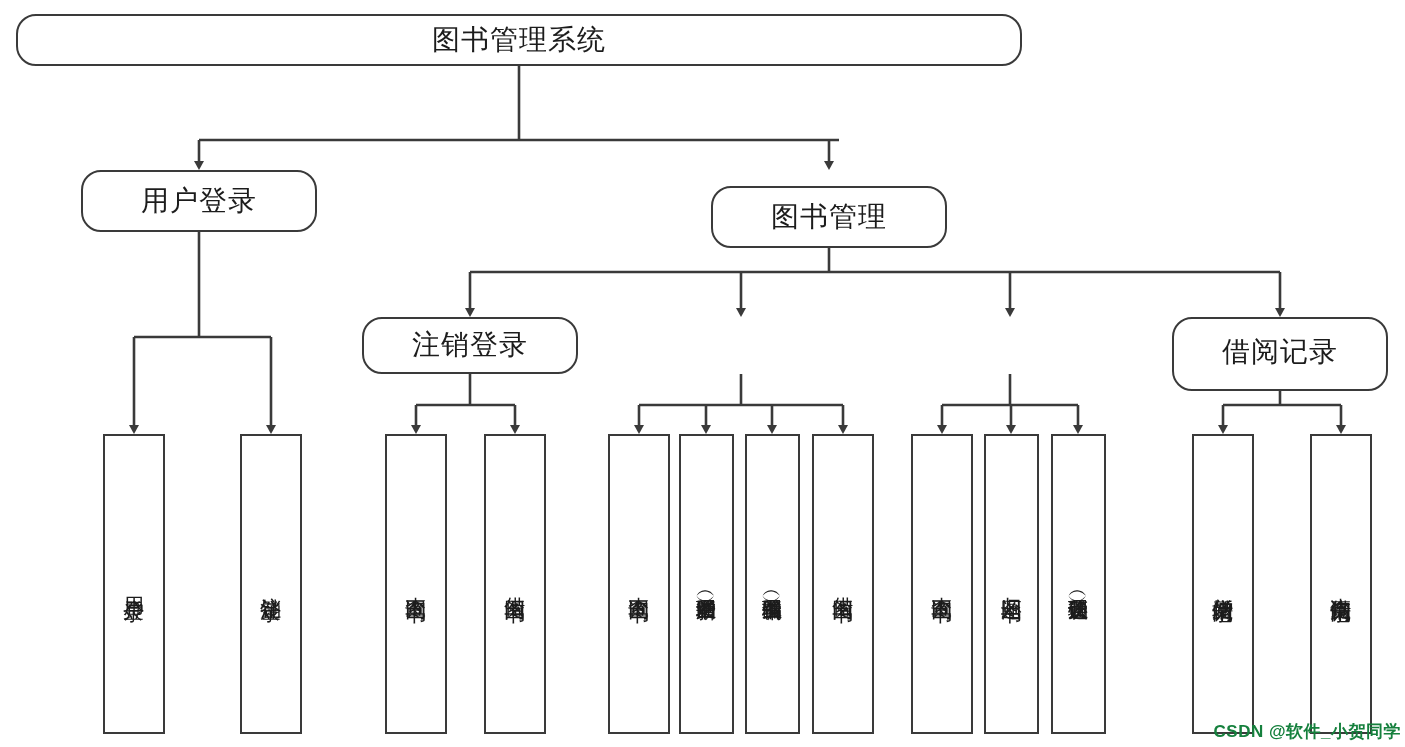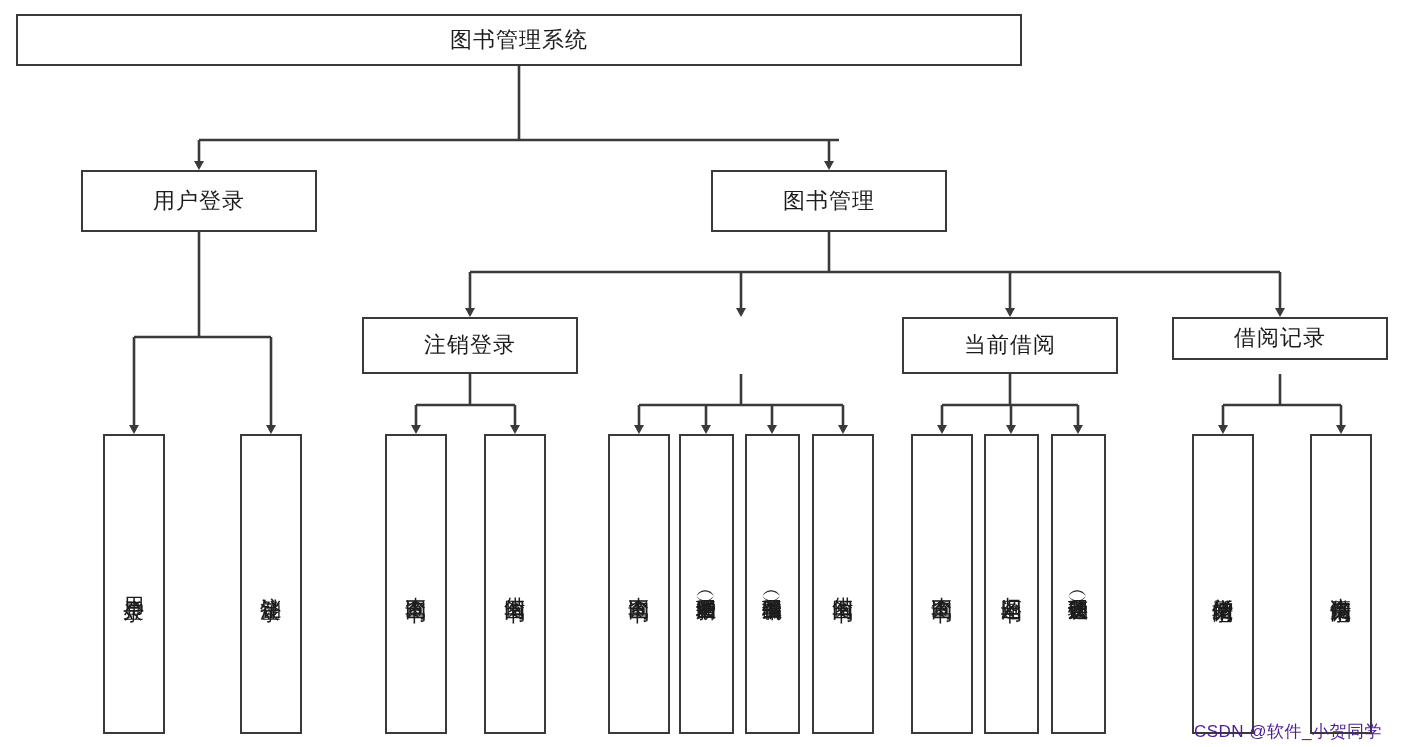--- a/index.html
+++ b/index.html
@@ -30,48 +30,50 @@
     position: absolute;
     box-sizing: border-box;
     background: #ffffff;
     border: 2.2px solid #3a3a3a;
     display: flex;
     align-items: center;
     justify-content: center;
     color: #1c1c1c;
   }
   .node.horizontal {
-    font-size: 22px;
+    font-size: 28px;
     line-height: 1.1;
     letter-spacing: 1px;
     white-space: nowrap;
+    border-radius: 20px;
   }
   .node.vertical {
     writing-mode: vertical-rl;
     text-orientation: upright;
     font-size: 21px;
     line-height: 1.32;
     letter-spacing: 2px;
     padding: 6px 0;
     text-align: center;
   }
   .node.vertical .vlabel {
     writing-mode: vertical-rl;
     text-orientation: upright;
     display: block;
     max-height: 100%;
   }
   #watermark {
     position: absolute;
-    right: 23px;
+    right: 4px;
     bottom: 4px;
     font-size: 17px;
-    color: #4c1d95;
+    color: #15803d;
     white-space: nowrap;
     letter-spacing: 0.5px;
+    font-weight: bold;
   }
 </style>
 </head>
 <body>
 
 <div id="diagram-root">
 
   <svg id="wires" viewBox="0 0 1405 747" width="1405" height="747" xmlns="http://www.w3.org/2000/svg">
     <defs>
       <marker id="arrowHead" markerWidth="9" markerHeight="10" refX="1" refY="5" orient="auto" markerUnits="userSpaceOnUse">
@@ -122,31 +124,28 @@
     </g>
   </svg>
 
   <div class="node horizontal" style="left:16px; top:14px; width:1006px; height:52px;">
     <span>图书管理系统</span>
   </div>
 
   <div class="node horizontal" style="left:81px; top:170px; width:236px; height:62px;">
     <span>用户登录</span>
   </div>
-  <div class="node horizontal" style="left:711px; top:170px; width:236px; height:62px;">
+  <div class="node horizontal" style="left:711px; top:186px; width:236px; height:62px;">
     <span>图书管理</span>
   </div>
 
   <div class="node horizontal" style="left:362px; top:317px; width:216px; height:57px;">
     <span>注销登录</span>
   </div>
-  <div class="node horizontal" style="left:902px; top:317px; width:216px; height:57px;">
-    <span>当前借阅</span>
-  </div>
-  <div class="node horizontal" style="left:1172px; top:317px; width:216px; height:43px;">
+  <div class="node horizontal" style="left:1172px; top:317px; width:216px; height:74px;font-family:Liberation Mono, monospace;">
     <span>借阅记录</span>
   </div>
 
   <div class="node vertical" style="left:103px; top:434px; width:62px; height:300px;">
     <span class="vlabel">用户登录</span>
   </div>
   <div class="node vertical" style="left:240px; top:434px; width:62px; height:300px;">
     <span class="vlabel">注销登录</span>
   </div>
 

